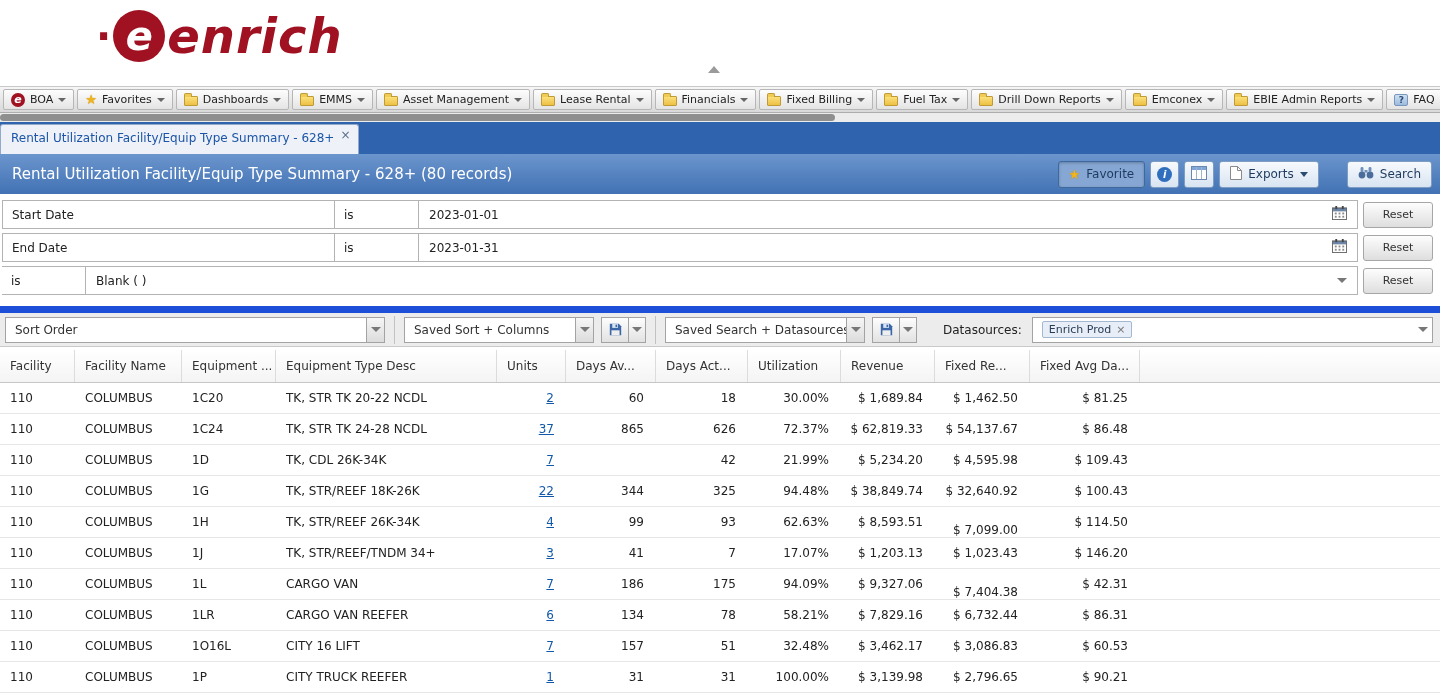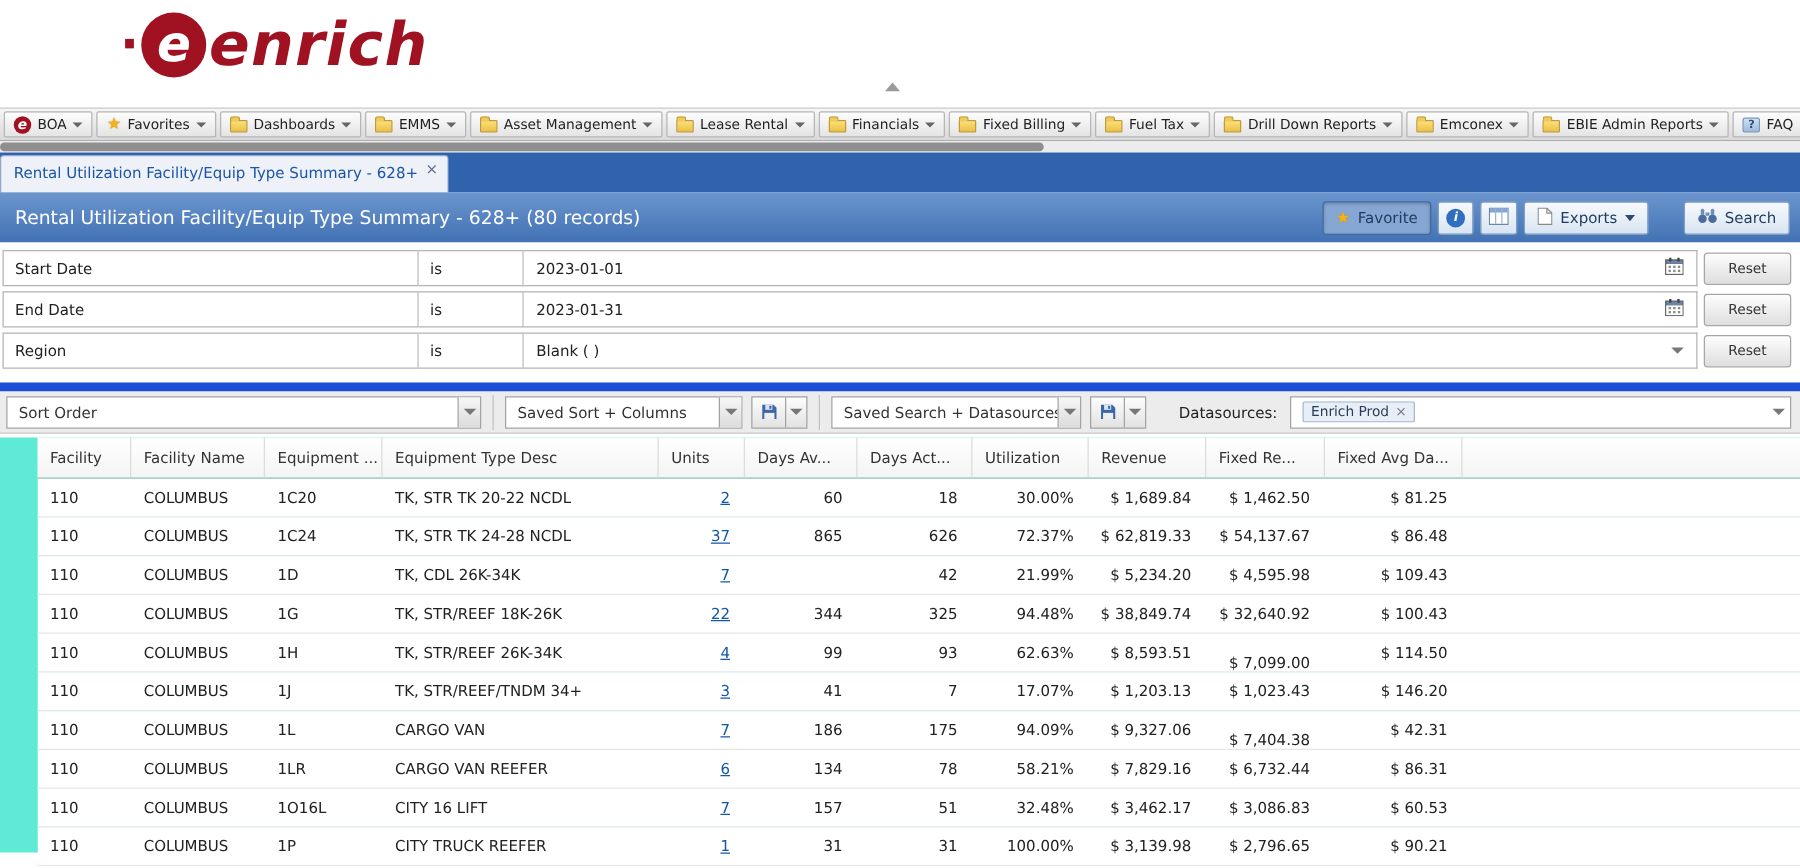--- a/index.html
+++ b/index.html
@@ -87,21 +87,21 @@
   .split-save { height:26px; display:flex; align-items:center; border:1px solid #a3a3a3; background:linear-gradient(#fdfdfd,#e2e2e2); margin-left:7px; }
   .split-save .part1 { width:26px; height:100%; display:flex; align-items:center; justify-content:center; }
   .split-save .part2 { width:17px; height:100%; border-left:1px solid #a3a3a3; display:flex; align-items:center; justify-content:center; }
   .vdiv { width:1px; height:28px; background:#c2c2c2; margin:0 9px; }
   .ds-label { font-size:12px; color:#222; margin:0 10px 0 26px; white-space:nowrap; }
   .chip { display:flex; align-items:center; gap:5px; background:#e7eef7; border:1px solid #a4b8d2; border-radius:2px;
     padding:1px 6px; font-size:11px; color:#2a3c55; }
   .chip-x { color:#777; font-size:11px; cursor:default; }
 
   
-  .data-table { position:absolute; left:0; top:350px; width:1440px; bottom:12px; background:#5eead4;padding-left:30px; }
+  .data-table { position:absolute; left:0; top:350px; width:1440px; bottom:12px; background:#b91c1c; }
   .thead { display:flex; height:33px; background:linear-gradient(#ffffff,#f4f4f4); border-bottom:1px solid #c6c6c6; }
   .th { display:flex; align-items:center; padding:0 0 0 10px; font-size:12px; color:#333;
     border-right:1px solid #dcdcdc; overflow:hidden; white-space:nowrap; flex:0 0 auto; cursor:default; }
   .tbody { overflow:hidden; }
   .tr { display:flex; height:31px; border-bottom:1px solid #e6e6e6; background:#fff; }
   .td { display:flex; align-items:center; padding:0 12px 0 10px; font-size:12px; color:#222;
     overflow:hidden; white-space:nowrap; flex:0 0 auto; }
   .td.right { justify-content:flex-end; }
   .cell-link { color:#1258a8; text-decoration:underline; cursor:default; }
 </style>
@@ -283,21 +283,20 @@
                 <rect x="7" y="10.5" width="2" height="2"></rect>
                 <rect x="11" y="10.5" width="2" height="2"></rect>
               </g>
             </svg></span>
         </div>
         <div class="f-reset-wrap">
           <div class="f-reset">Reset</div>
         </div>
       </div>
       <div class="filter-row">
-        <div class="f-field">Region</div>
         <div class="f-op">is</div>
         <div class="f-val">
           <span>Blank ( )</span>
           <span class="dd-caret"></span>
         </div>
         <div class="f-reset-wrap">
           <div class="f-reset">Reset</div>
         </div>
       </div>
     </div>

